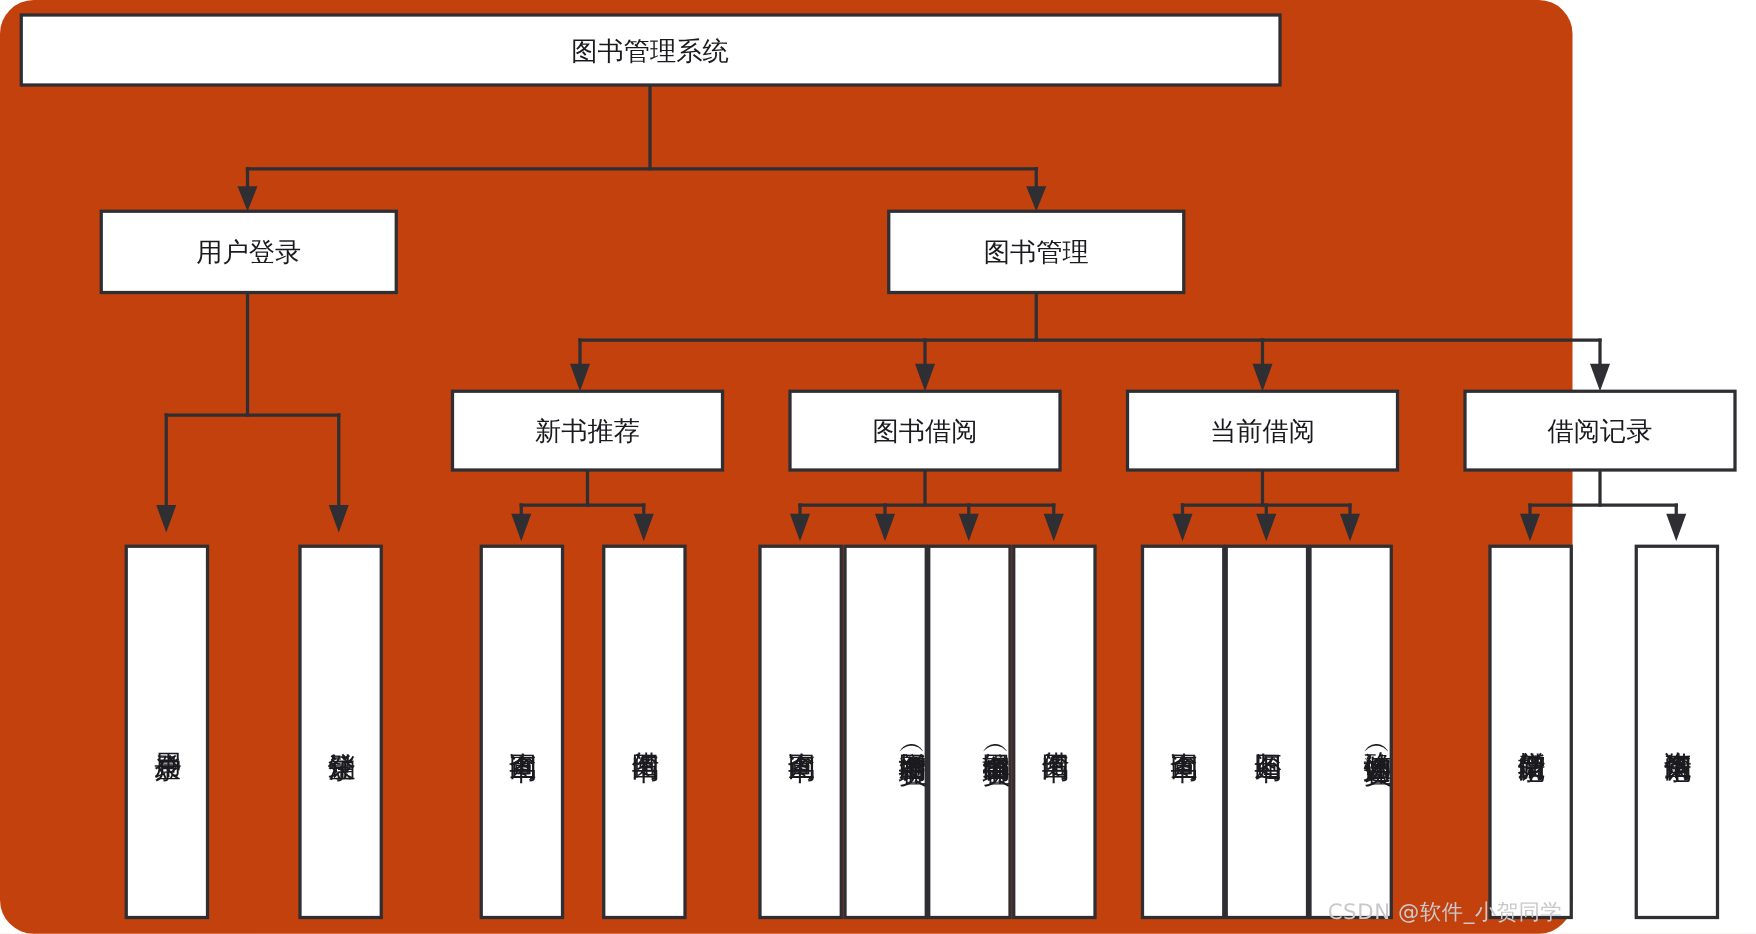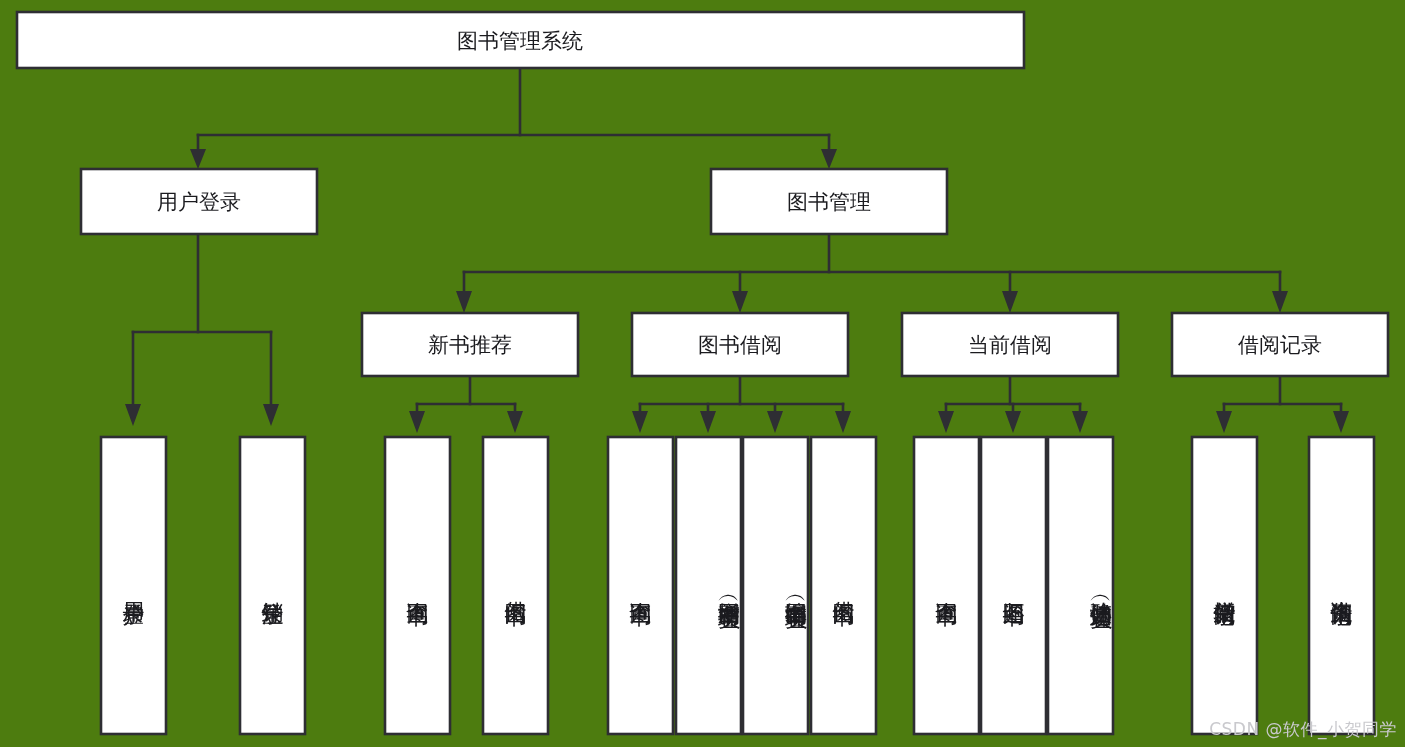--- a/index.html
+++ b/index.html
@@ -8,23 +8,24 @@
     background: #ffffff;
   }
   body {
     width: 1405px;
     height: 747px;
     font-family: "DejaVu Sans", "Liberation Sans", sans-serif;
     overflow: hidden;
   }
   #diagram-root {
     position: relative;
-    width: 1405px;
+    width: 1258px;
     height: 747px;
-    background: #4d7c0f;
+    background: #c2410c;
+    border-radius: 27px;
   }
   svg.diagram-canvas {
     position: absolute;
     left: 0;
     top: 0;
     width: 1405px;
     height: 747px;
   }
   .node-box {
     fill: #ffffff;

